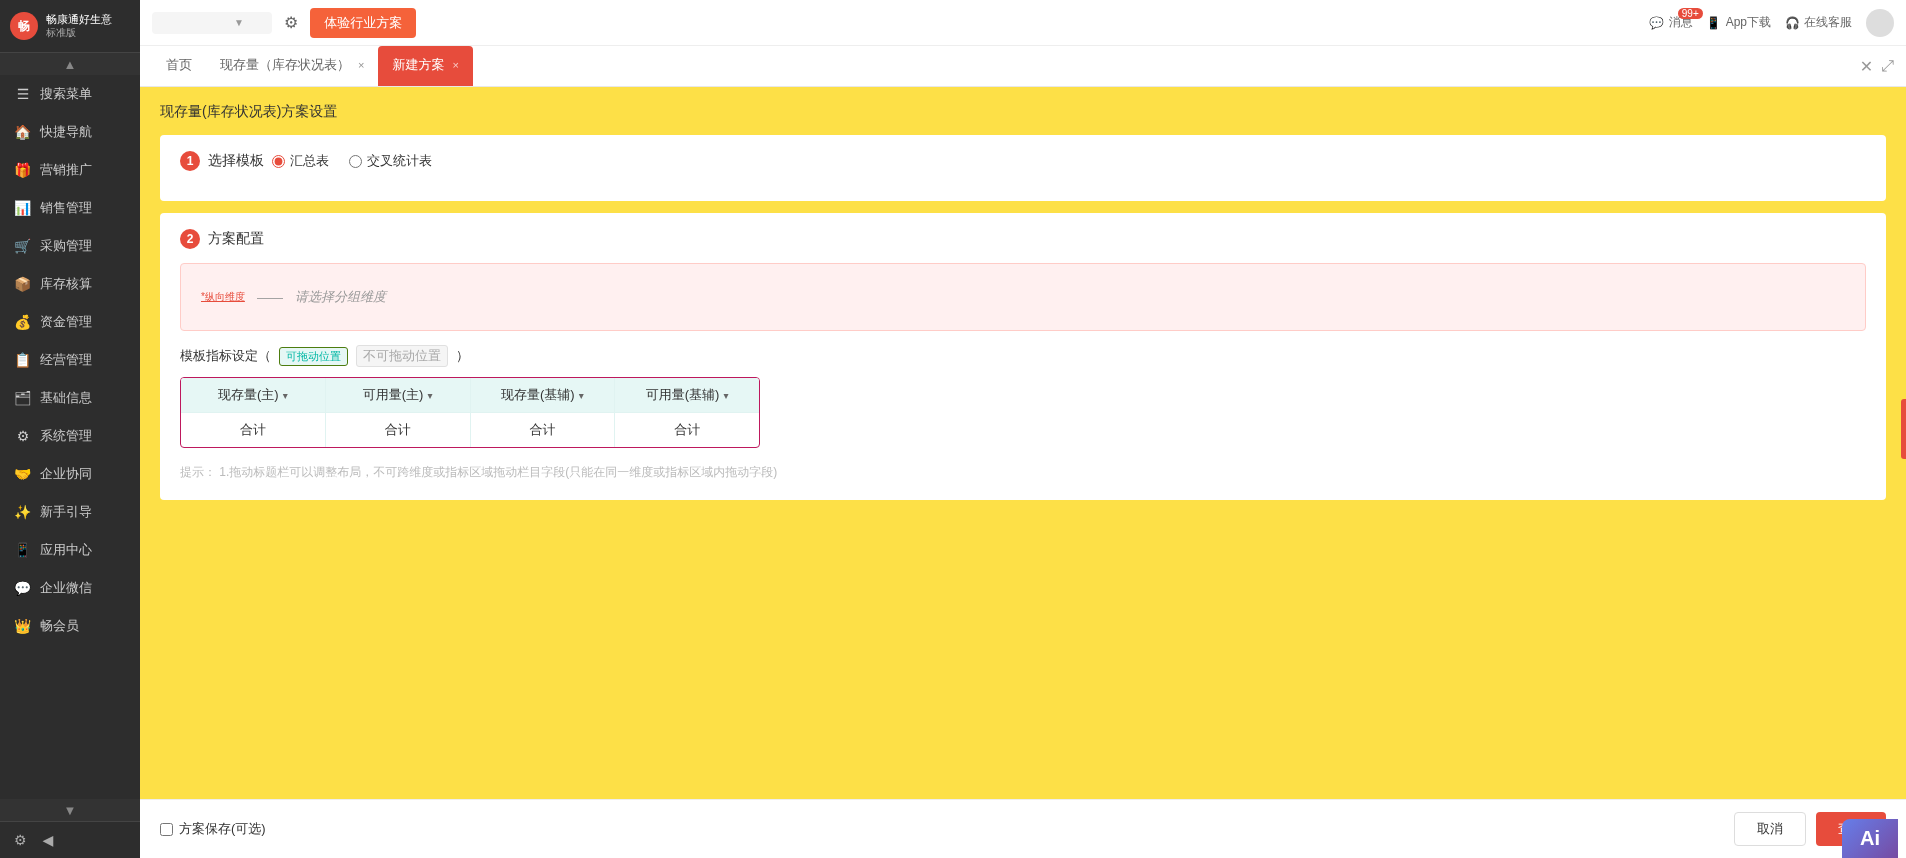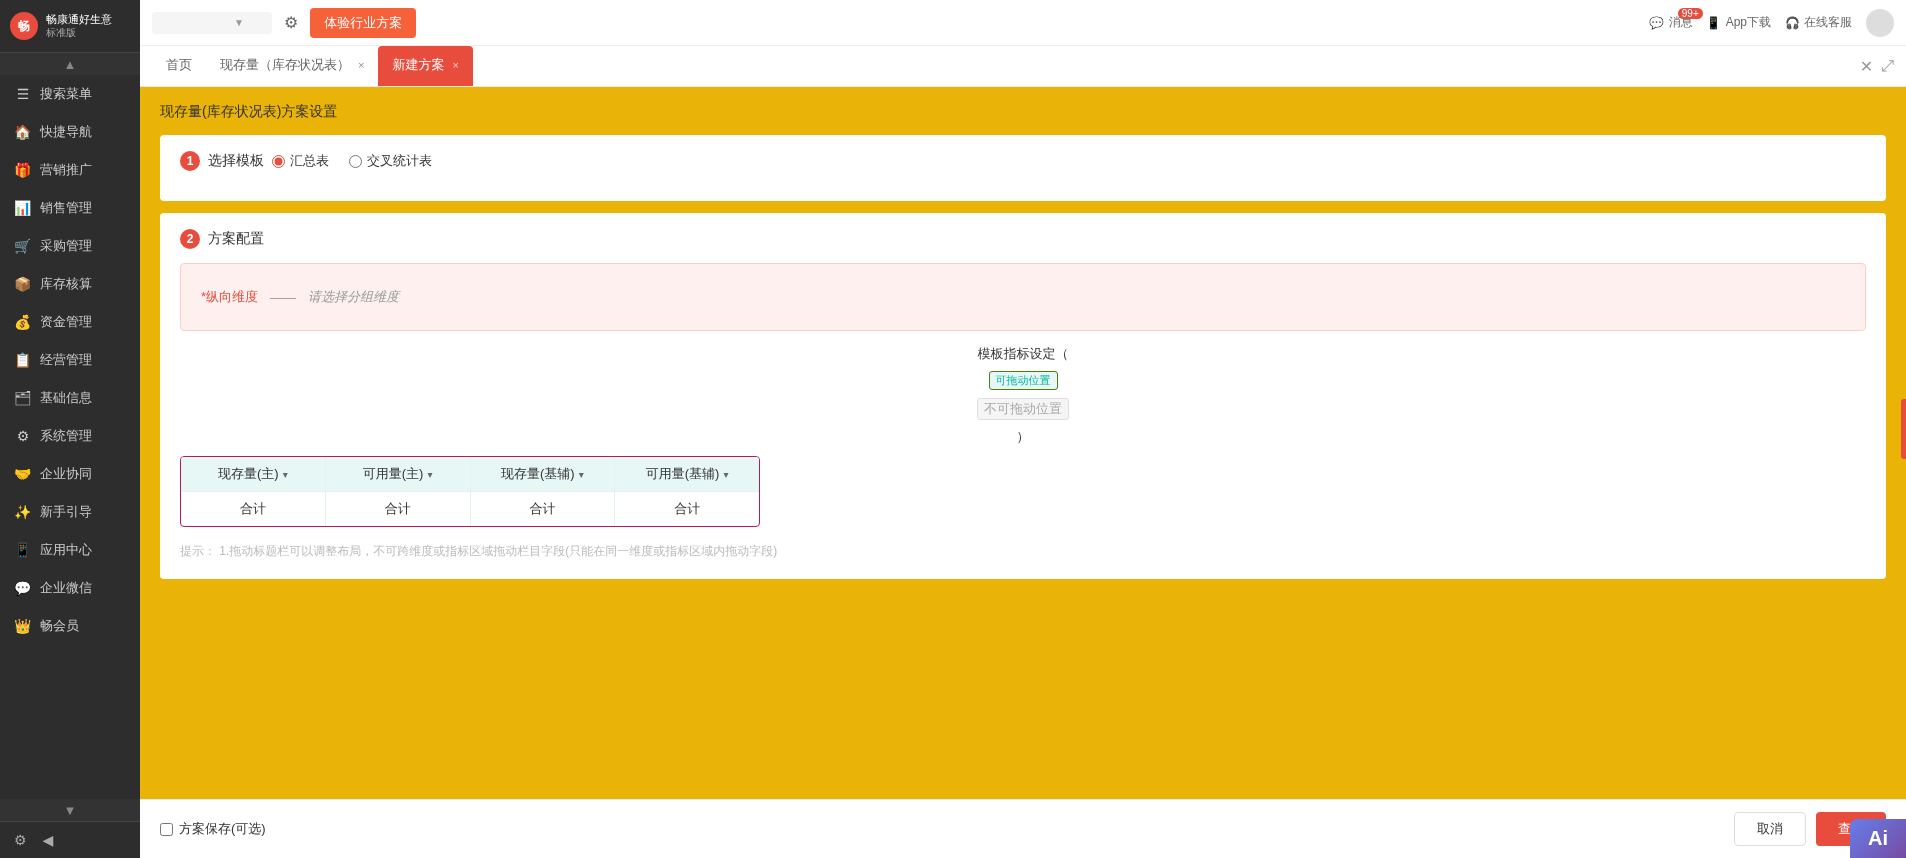--- a/index.html
+++ b/index.html
@@ -227,21 +227,21 @@
       font-size: 16px;
       color: #999;
       cursor: pointer;
     }
 
     
     .content {
       flex: 1;
       overflow-y: auto;
       padding: 16px 20px;
-      background: #eab308;
+      background: #fde047;
     }
     .content::-webkit-scrollbar { width: 6px; }
     .content::-webkit-scrollbar-thumb { background: #ccc; border-radius: 3px; }
 
     .page-title {
       font-size: 14px;
       color: #333;
       margin-bottom: 14px;
     }
 
@@ -309,42 +309,42 @@
       border: 1px solid #ffccc7;
       border-radius: 4px;
       padding: 24px 20px;
       display: flex;
       align-items: center;
       gap: 12px;
       margin-bottom: 14px;
     }
     .dimension-label {
       color: #e74c3c;
-      font-size: 13px;
+      font-size: 10px;
       white-space: nowrap;
+      text-decoration: underline;
     }
     .dimension-dash {
       color: #999;
       font-size: 13px;
     }
     .dimension-placeholder {
       color: #999;
       font-size: 13px;
       font-style: italic;
     }
 
     
     .indicators-label {
       font-size: 13px;
       color: #333;
       margin-bottom: 10px;
       display: flex;
       align-items: center;
       gap: 8px;
-      flex-direction: column;
     }
     .indicator-badge {
       display: inline-flex;
       align-items: center;
       background: #e6f7f5;
       color: #00b7a4;
       border: 1px solid #4d7c0f;
       border-radius: 3px;
       padding: 1px 6px;
       font-size: 11px;
@@ -689,13 +689,13 @@
     </label>
     <div class="footer-btns">
       <button class="btn-cancel">取消</button>
       <button class="btn-query">查询</button>
     </div>
   </div>
 </div>
 
 <div class="resize-handle" style="position:fixed;right:0;top:50%;transform:translateY(-50%);width:5px;height:60px;background:#e74c3c;border-radius:3px 0 0 3px;cursor:ew-resize;"></div>
 
-<div class="ai-badge" style="position:fixed;bottom:0;right:0;background:linear-gradient(135deg,#667eea,#764ba2);color:white;padding:8px 18px;font-size:20px;font-weight:bold;border-radius:8px 0 0 0;">Ai</div>
+<div class="ai-badge" style="position:fixed;bottom:0;right:8px;background:linear-gradient(135deg,#667eea,#764ba2);color:white;padding:8px 18px;font-size:20px;font-weight:bold;border-radius:8px 0 0 0;">Ai</div>
 
 </body></html>

